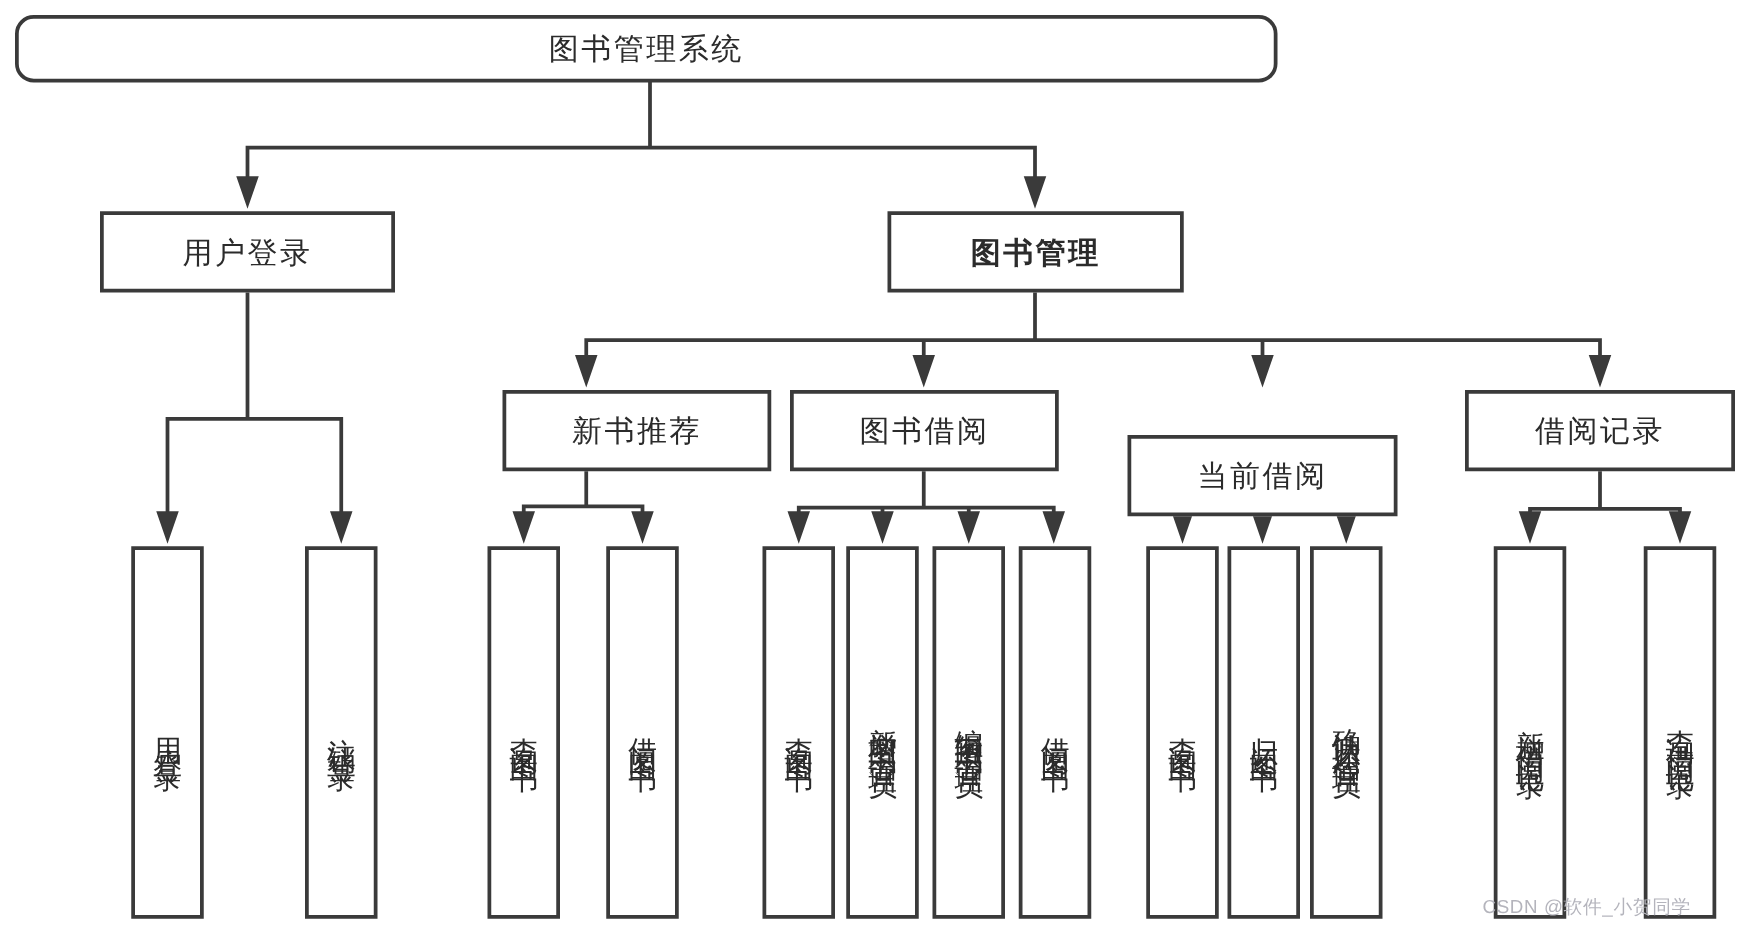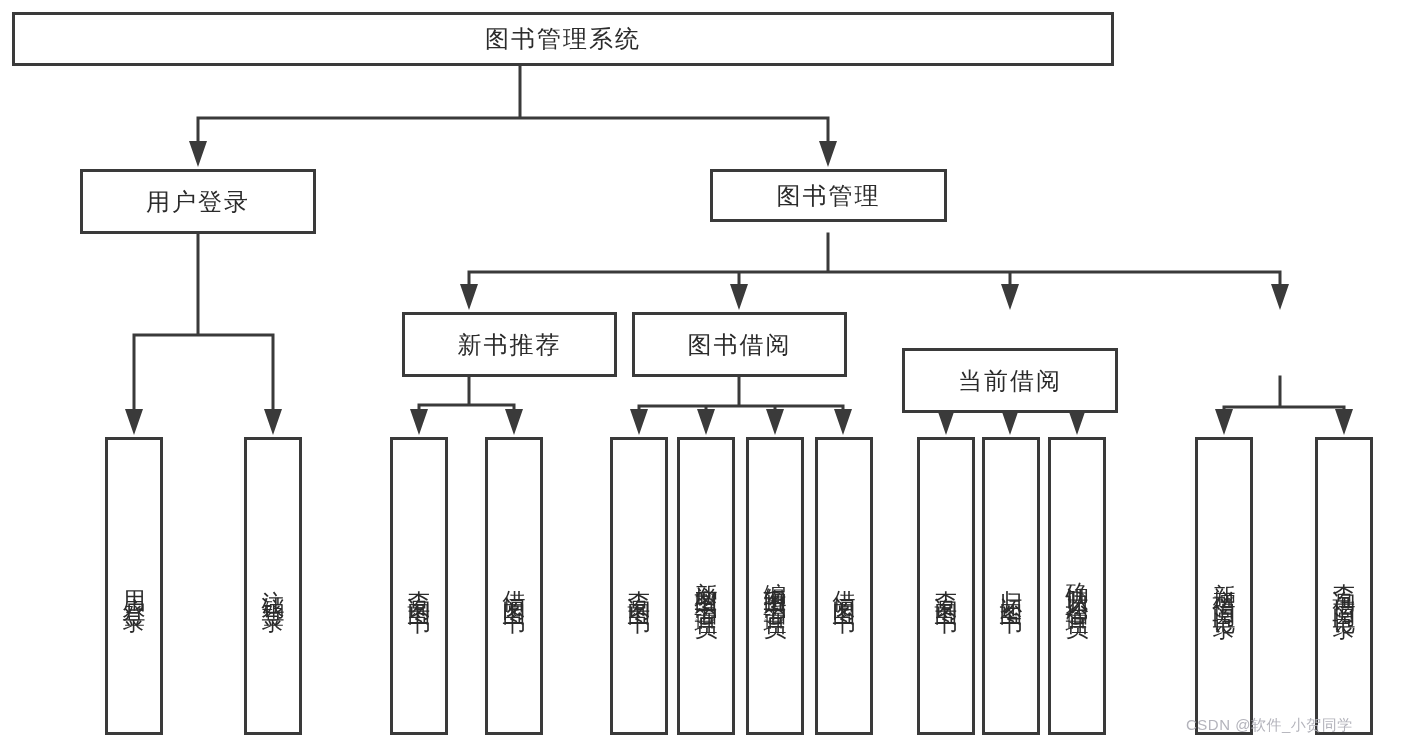--- a/index.html
+++ b/index.html
@@ -49,23 +49,23 @@
     white-space: nowrap;
   }
   .leaf {
     writing-mode: vertical-rl;
     text-orientation: mixed;
     font-size: 23px;
     letter-spacing: 7px;
     line-height: 1;
   }
   
-  #b-root { left: 12px;  top: 12px;  width: 1102px; height: 54px; }
+  #b-root { left: 12px;  top: 12px;  width: 1010px; height: 54px; border-radius: 15px; }
   #b-n2a  { left: 80px;  top: 169px; width: 236px;  height: 65px; }
-  #b-n2b  { left: 710px; top: 169px; width: 237px;  height: 53px; }
+  #b-n2b  { left: 710px; top: 169px; width: 237px;  height: 65px; font-weight: bold; }
   #b-n3a  { left: 362px; top: 312px; width: 215px;  height: 65px; margin-left: 40px; }
   #b-n3b  { left: 632px; top: 312px; width: 215px;  height: 65px; }
   #b-n3c  { left: 902px; top: 312px; width: 216px;  height: 65px; margin-top: 36px; }
   #b-n3d  { left: 1172px;top: 312px; width: 216px;  height: 65px; }
   
   .leaf { top: 437px; width: 58px; height: 298px; }
   #b-l1  { left: 105px; }
   #b-l2  { left: 244px; }
   #b-l3  { left: 390px; }
   #b-l4  { left: 485px; }
@@ -116,20 +116,21 @@
   </svg>
 
   <div class="node" id="b-root">图书管理系统</div>
 
   <div class="node" id="b-n2a">用户登录</div>
   <div class="node" id="b-n2b">图书管理</div>
 
   <div class="node" id="b-n3a">新书推荐</div>
   <div class="node" id="b-n3b">图书借阅</div>
   <div class="node" id="b-n3c">当前借阅</div>
+  <div class="node" id="b-n3d">借阅记录</div>
 
   <div class="leaf" id="b-l1">用户登录</div>
   <div class="leaf" id="b-l2">注销登录</div>
 
   <div class="leaf" id="b-l3">查询图书</div>
   <div class="leaf" id="b-l4">借阅图书</div>
 
   <div class="leaf" id="b-l5">查询图书</div>
   <div class="leaf" id="b-l6">新增图书（管理员）</div>
   <div class="leaf" id="b-l7">编辑图书（管理员）</div>

